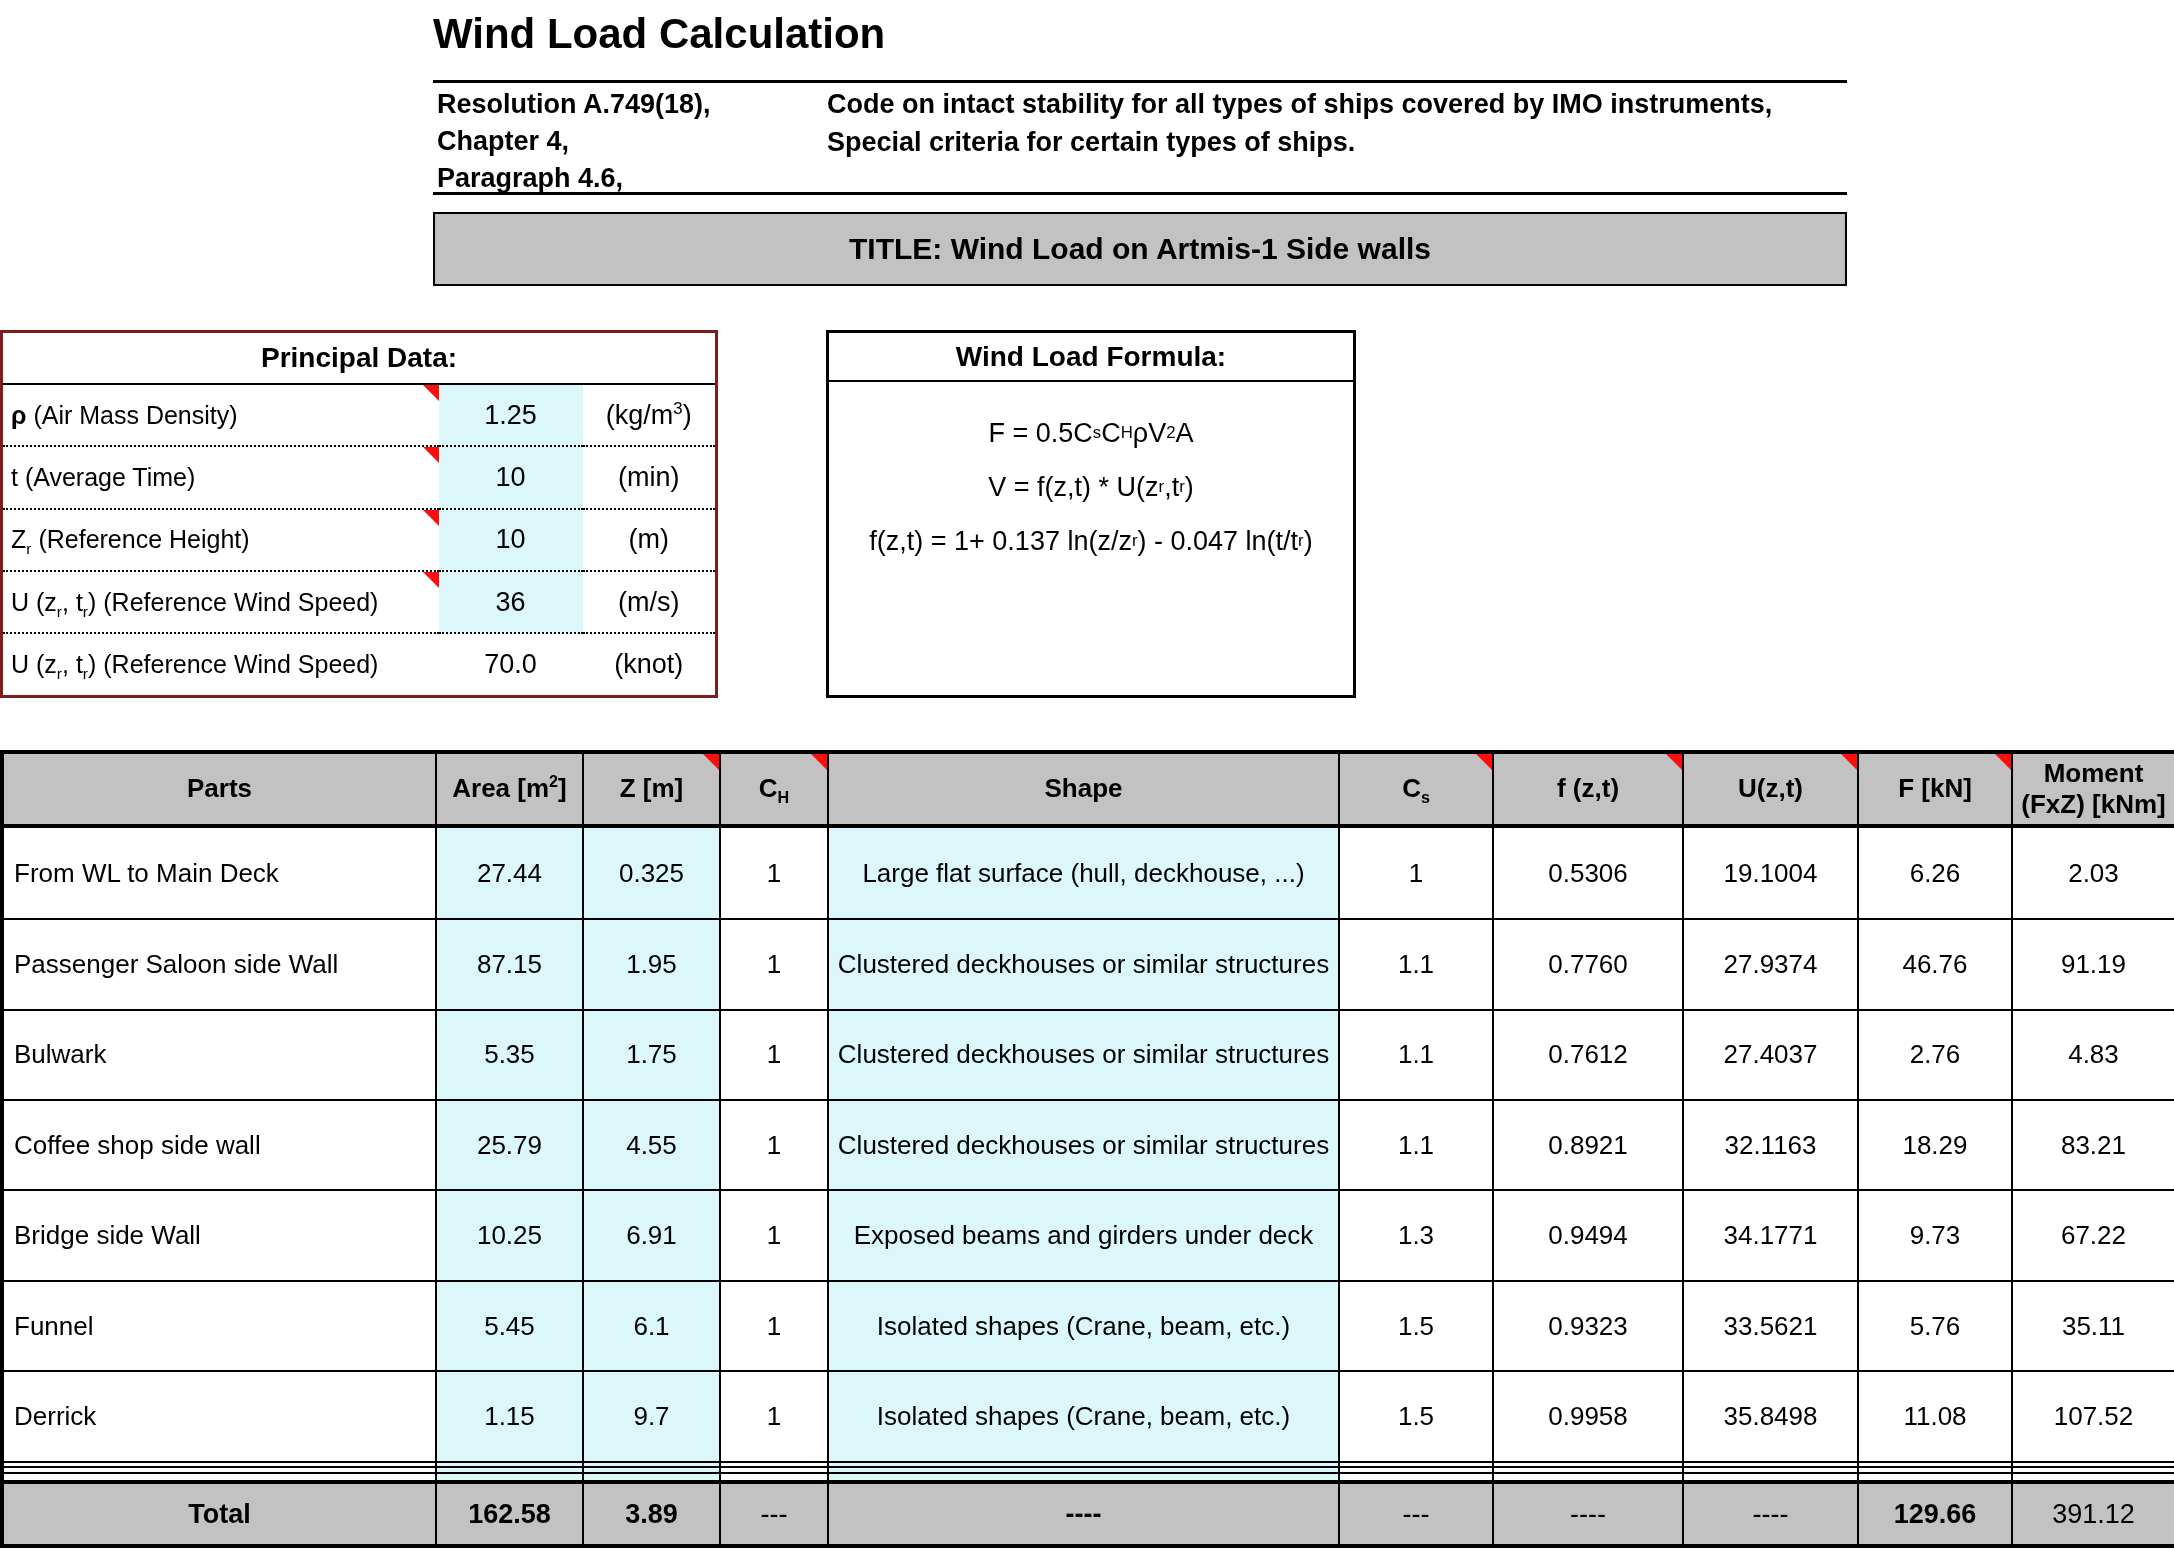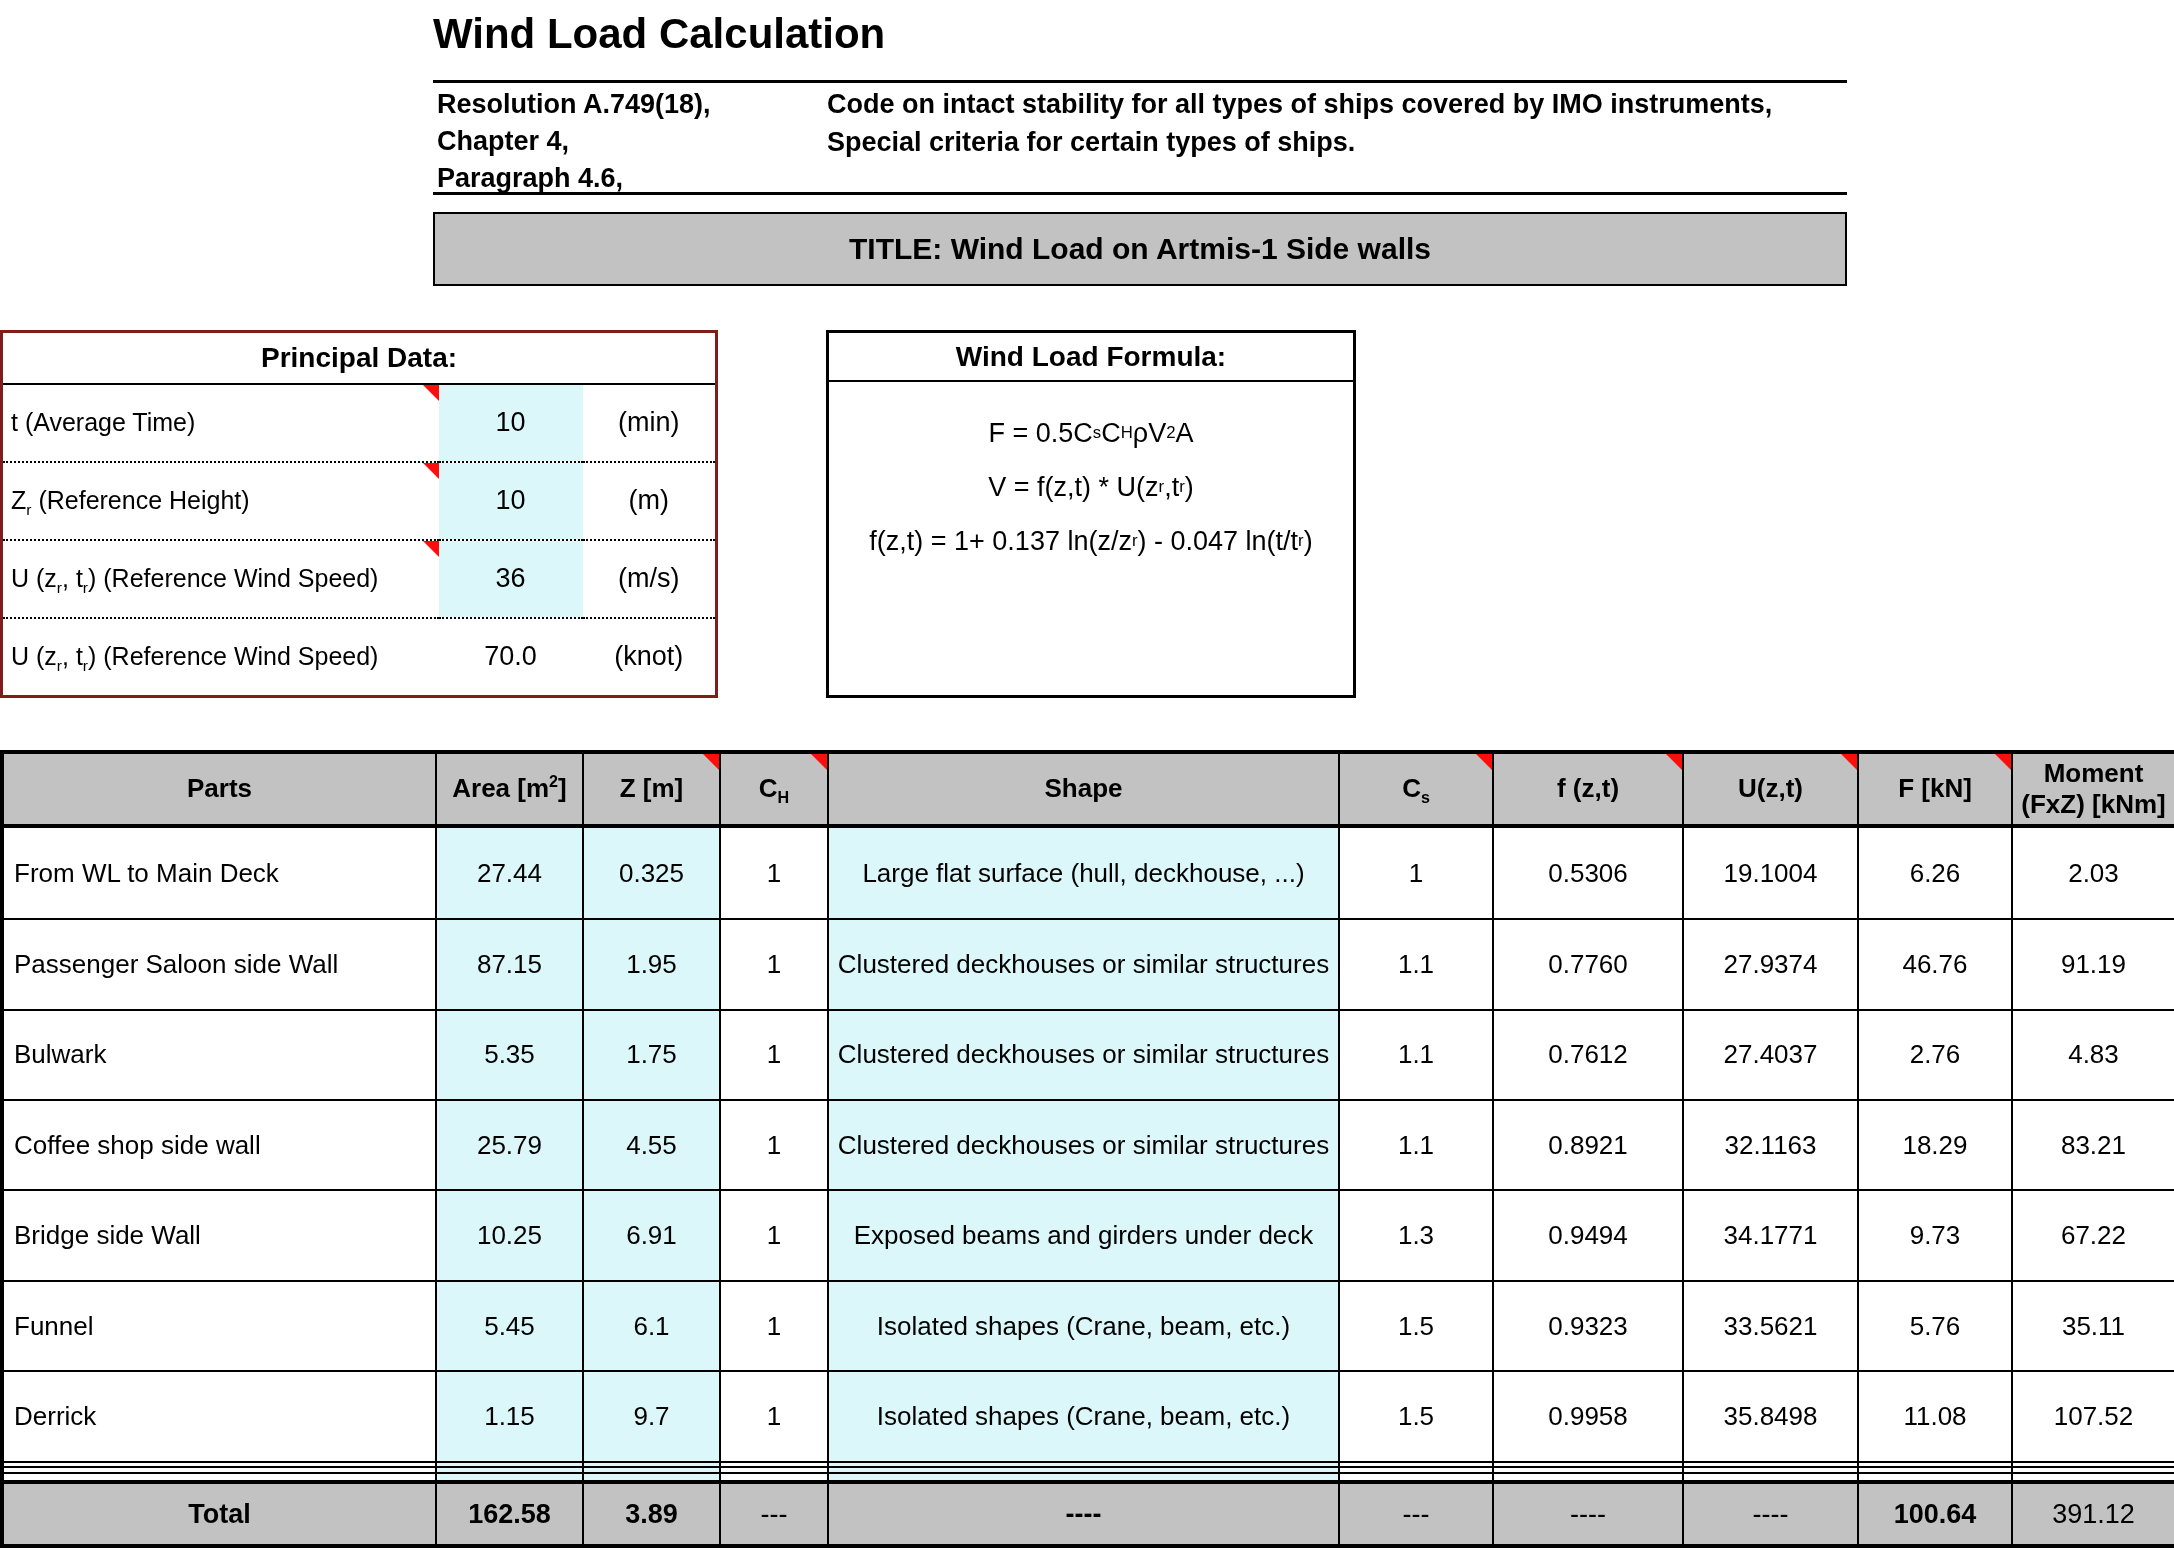--- a/index.html
+++ b/index.html
@@ -112,20 +112,25 @@
       <col style="width:437px">
       <col style="width:144px">
       <col style="width:134px">
     </colgroup>
   <thead>
     <tr>
         <th colspan="3">Principal Data:</th>
       </tr>
   </thead>
   <tbody id="ptbody">
+      <tr class="dotted">
+        <td class="plabel"><b>ρ</b> (Air Mass Density)<span class="tri"></span></td>
+        <td class="pval cyan">1.25</td>
+        <td class="punit">(kg/m<sup>3</sup>)</td>
+      </tr>
       <tr class="dotted">
         <td class="plabel">t (Average Time)<span class="tri"></span></td>
         <td class="pval cyan">10</td>
         <td class="punit">(min)</td>
       </tr>
       <tr class="dotted">
         <td class="plabel">Z<sub>r</sub> (Reference Height)<span class="tri"></span></td>
         <td class="pval cyan">10</td>
         <td class="punit">(m)</td>
       </tr>
@@ -301,17 +306,17 @@
       </tr>
       <tr class="total-row">
         <td class="bold">Total</td>
         <td class="bold">162.58</td>
         <td class="bold">3.89</td>
         <td class="">---</td>
         <td class="bold">----</td>
         <td class="">---</td>
         <td class="">----</td>
         <td class="">----</td>
-        <td class="bold">100.64</td>
+        <td class="bold">129.66</td>
         <td class="">391.12</td>
       </tr>
     </tbody>
 </table>
 
 </body></html>

